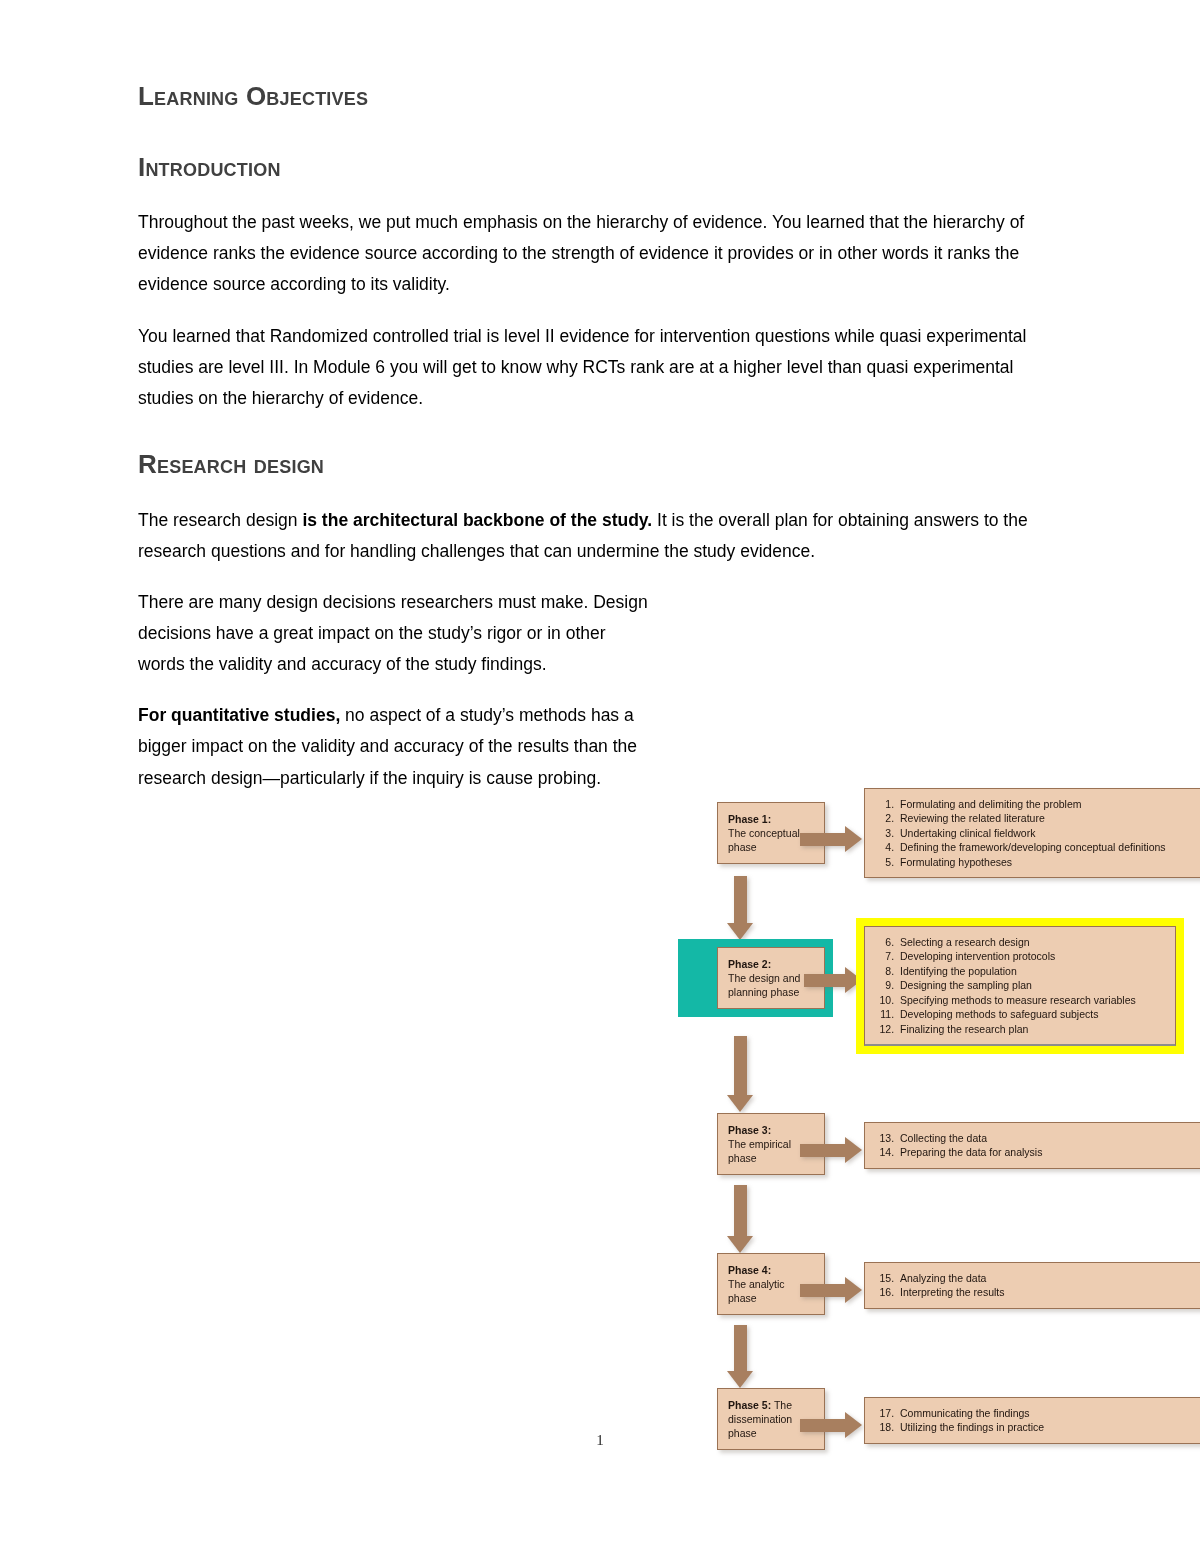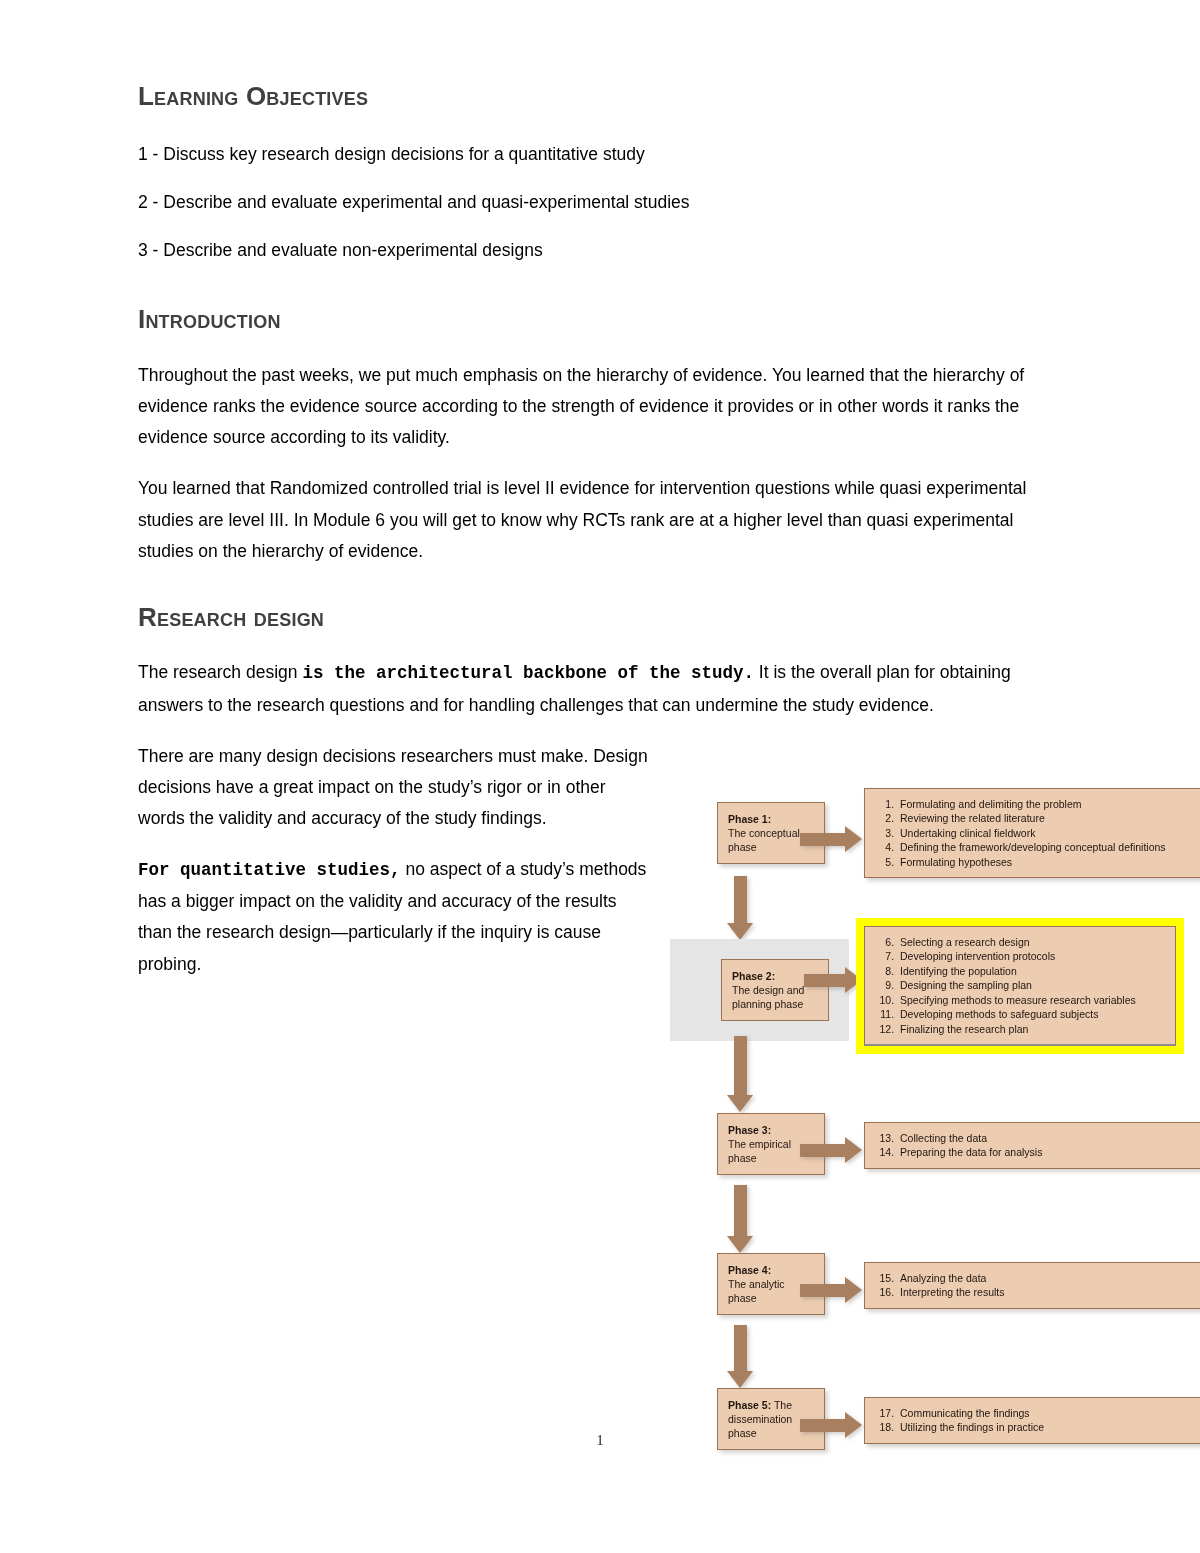--- a/index.html
+++ b/index.html
@@ -60,21 +60,21 @@
   #objectives-list { margin-top: 30px; }
 
   .para {
     font-size: 17.5px;
     line-height: 1.78;
     margin-top: 20px;
     text-align: left;
   }
   #intro-para-1 { margin-top: 26px; }
   #rd-para-1    { margin-top: 26px; }
-  .para b { font-weight: bold; font-family: Liberation Mono, monospace; }
+  .para b { font-weight: bold; }
 
   
   .narrow { width: 510px; }
 
   .page-number {
     position: absolute;
     left: 0;
     top: 1432px;
     width: 1200px;
     text-align: center;
@@ -128,23 +128,23 @@
   }
   .steps-box li {
     font-size: 10.5px;
     line-height: 1.38;
     color: #20150f;
     padding-left: 3px;
   }
   
   .hl-phase {
     position: absolute;
-    left: 12px;
-    background: #e5e5e5;
-    padding: 20px;
+    left: 20px;
+    background: #14b8a6;
+    padding: 8px;
     box-sizing: content-box;
   }
   .hl-phase .phase-box {
     position: static;
     width: 108px;
     box-shadow: none;
   }
   .hl-steps {
     position: absolute;
     left: 198px;
@@ -197,25 +197,20 @@
 </head>
 <body>
 
 <div class="page">
 
   <div class="content">
 
 
     <h2 class="h1" id="learning-objectives-heading">Learning Objectives</h2>
 
-    <div id="objectives-list">
-      <div class="obj">1 - Discuss key research design decisions for a quantitative study</div>
-      <div class="obj">2 - Describe and evaluate experimental and quasi-experimental studies</div>
-      <div class="obj">3 - Describe and evaluate non-experimental designs</div>
-    </div>
 
     <h2 class="h1" id="introduction-heading">Introduction</h2>
 
     <p class="para" id="intro-para-1">Throughout the past weeks, we put much emphasis on the hierarchy of evidence. You learned that the hierarchy of evidence ranks the evidence source according to the strength of evidence it provides or in other words it ranks the evidence source according to its validity.</p>
     <p class="para">You learned that Randomized controlled trial is level II evidence for intervention questions while quasi experimental studies are level III. In Module 6 you will get to know why RCTs rank are at a higher level than quasi experimental studies on the hierarchy of evidence.</p>
 
     <h2 class="h1" id="research-design-heading">Research design</h2>
 
     <p class="para" id="rd-para-1"><span>The research design </span><b>is the architectural backbone of the study.</b><span> It is the overall plan for obtaining answers to the research questions and for handling challenges that can undermine the study evidence.</span></p>
 

